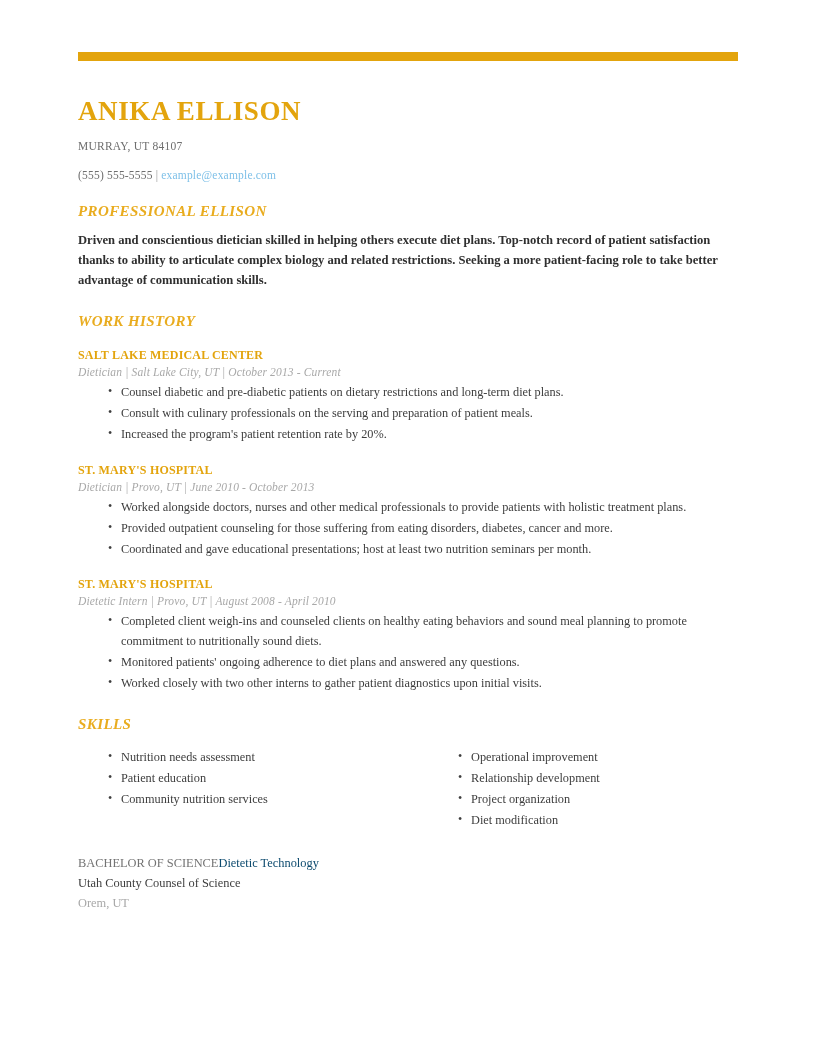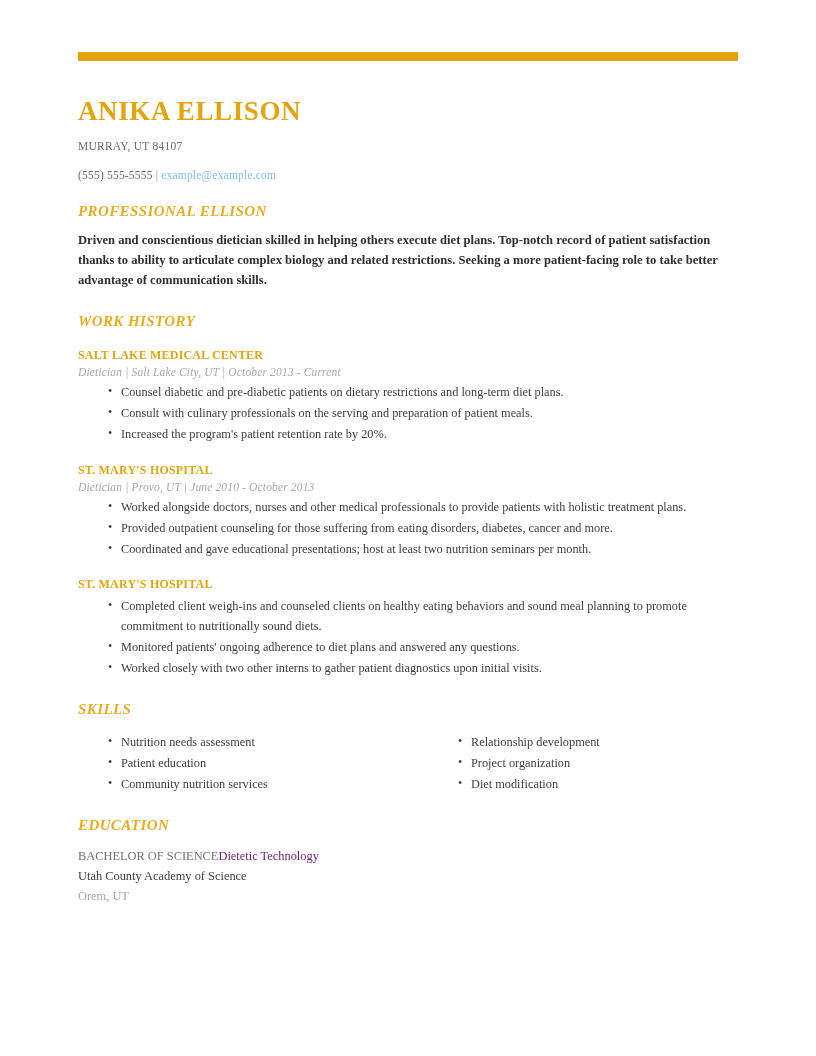--- a/index.html
+++ b/index.html
@@ -131,21 +131,21 @@
   .edu-block {
     margin-top: 12px;
     font-size: 12.4px;
     line-height: 1.62;
   }
   .edu-degree {
     font-weight: normal;
     color: #737373;
   }
   .edu-major {
-    color: #701a75;
+    color: #0c4a6e;
     margin-top: 24px;
   }
   .edu-school {
     color: #3d3d3d;
   }
   .edu-location {
     color: #a8a8a8;
   }
 </style>
 </head>
@@ -187,51 +187,52 @@
         <div class="job-meta">Dietician  |  Provo, UT  |  June 2010 - October 2013</div>
         <ul class="bullets">
           <li>Worked alongside doctors, nurses and other medical professionals to provide patients with holistic treatment plans.</li>
           <li>Provided outpatient counseling for those suffering from eating disorders, diabetes, cancer and more.</li>
           <li>Coordinated and gave educational presentations; host at least two nutrition seminars per month.</li>
         </ul>
       </div>
 
       <div class="job">
         <div class="job-company">ST. MARY'S HOSPITAL</div>
+        <div class="job-meta">Dietetic Intern  |  Provo, UT  |  August 2008 - April 2010</div>
         <ul class="bullets">
           <li>Completed client weigh-ins and counseled clients on healthy eating behaviors and sound meal planning to promote commitment to nutritionally sound diets.</li>
           <li>Monitored patients' ongoing adherence to diet plans and answered any questions.</li>
           <li>Worked closely with two other interns to gather patient diagnostics upon initial visits.</li>
         </ul>
       </div>
     </div>
 
     <div class="section">
       <div class="section-title">SKILLS</div>
       <div class="skills-wrap">
         <div class="skills-col">
           <ul class="bullets">
             <li>Nutrition needs assessment</li>
             <li>Patient education</li>
             <li>Community nutrition services</li>
           </ul>
         </div>
         <div class="skills-col second">
           <ul class="bullets">
+            <li>Operational improvement</li>
             <li>Relationship development</li>
             <li>Project organization</li>
             <li>Diet modification</li>
           </ul>
         </div>
       </div>
     </div>
 
     <div class="section">
-      <div class="section-title">EDUCATION</div>
       <div class="edu-block">
         <div><span class="edu-degree">BACHELOR OF SCIENCE</span><span class="edu-major">Dietetic Technology</span></div>
-        <div class="edu-school">Utah County Academy of Science</div>
+        <div class="edu-school">Utah County Counsel of Science</div>
         <div class="edu-location">Orem, UT</div>
       </div>
     </div>
 
   </div>
 </div>
 
 </body></html>

